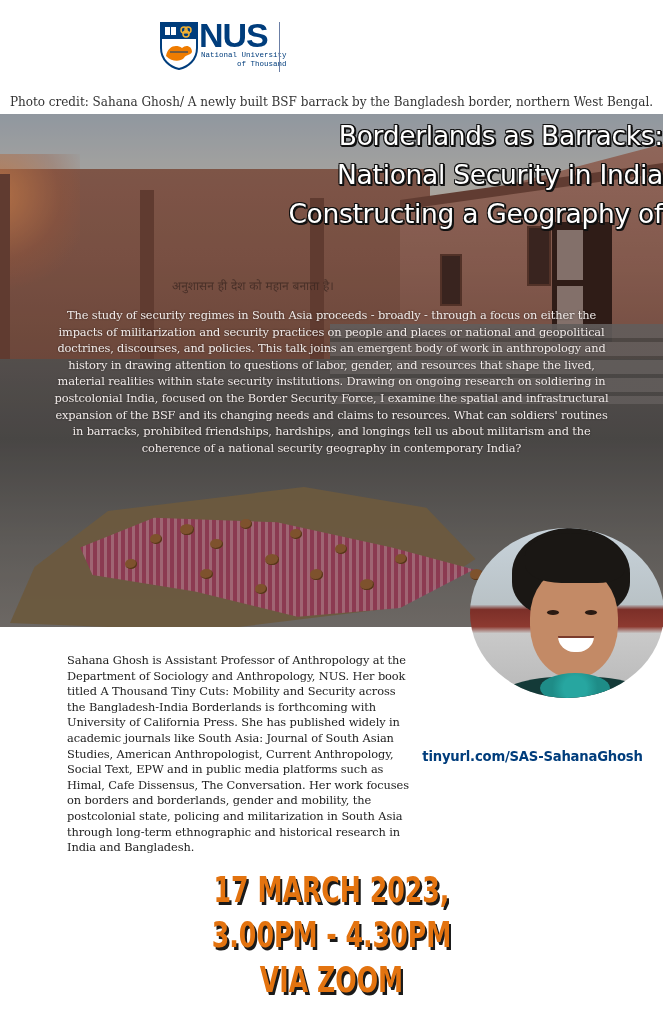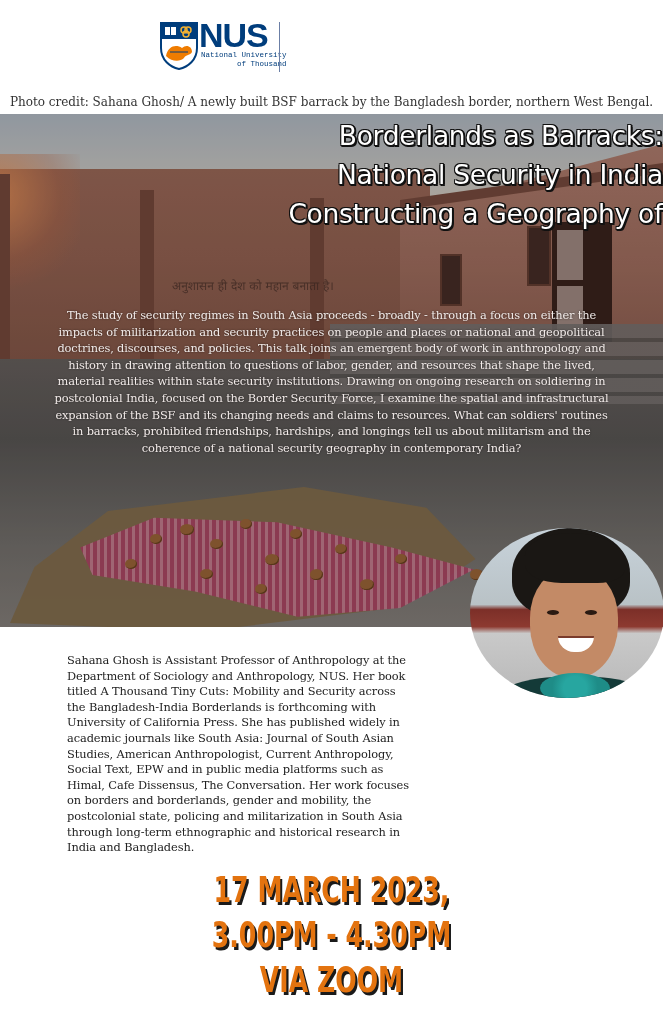--- a/index.html
+++ b/index.html
@@ -161,19 +161,20 @@
   <div class="p-eye" style="left:77px;top:82px;"></div>
   <div class="p-eye" style="left:115px;top:82px;"></div>
   <div class="p-smile"></div>
   <div class="p-shirt"></div>
   <div class="p-necklace"></div>
 </div>
 
 <div class="bio">Sahana Ghosh is Assistant Professor of Anthropology at the Department of Sociology and Anthropology, NUS. Her book titled A Thousand Tiny Cuts: Mobility and Security across the Bangladesh-India Borderlands is forthcoming with University of California Press. She has published widely in academic journals like South Asia: Journal of South Asian Studies, American Anthropologist, Current Anthropology, Social Text, EPW and in public media platforms such as Himal, Cafe Dissensus, The Conversation. Her work focuses on borders and borderlands, gender and mobility, the postcolonial state, policing and militarization in South Asia through long-term ethnographic and historical research in India and Bangladesh.</div>
 
 <div class="register">
+  <div class="url">tinyurl.com/SAS-SahanaGhosh</div>
 </div>
 
 <div class="date">
   <div>17 MARCH 2023,</div>
   <div>3.00PM - 4.30PM</div>
   <div>VIA ZOOM</div>
 </div>
 
 </body></html>

